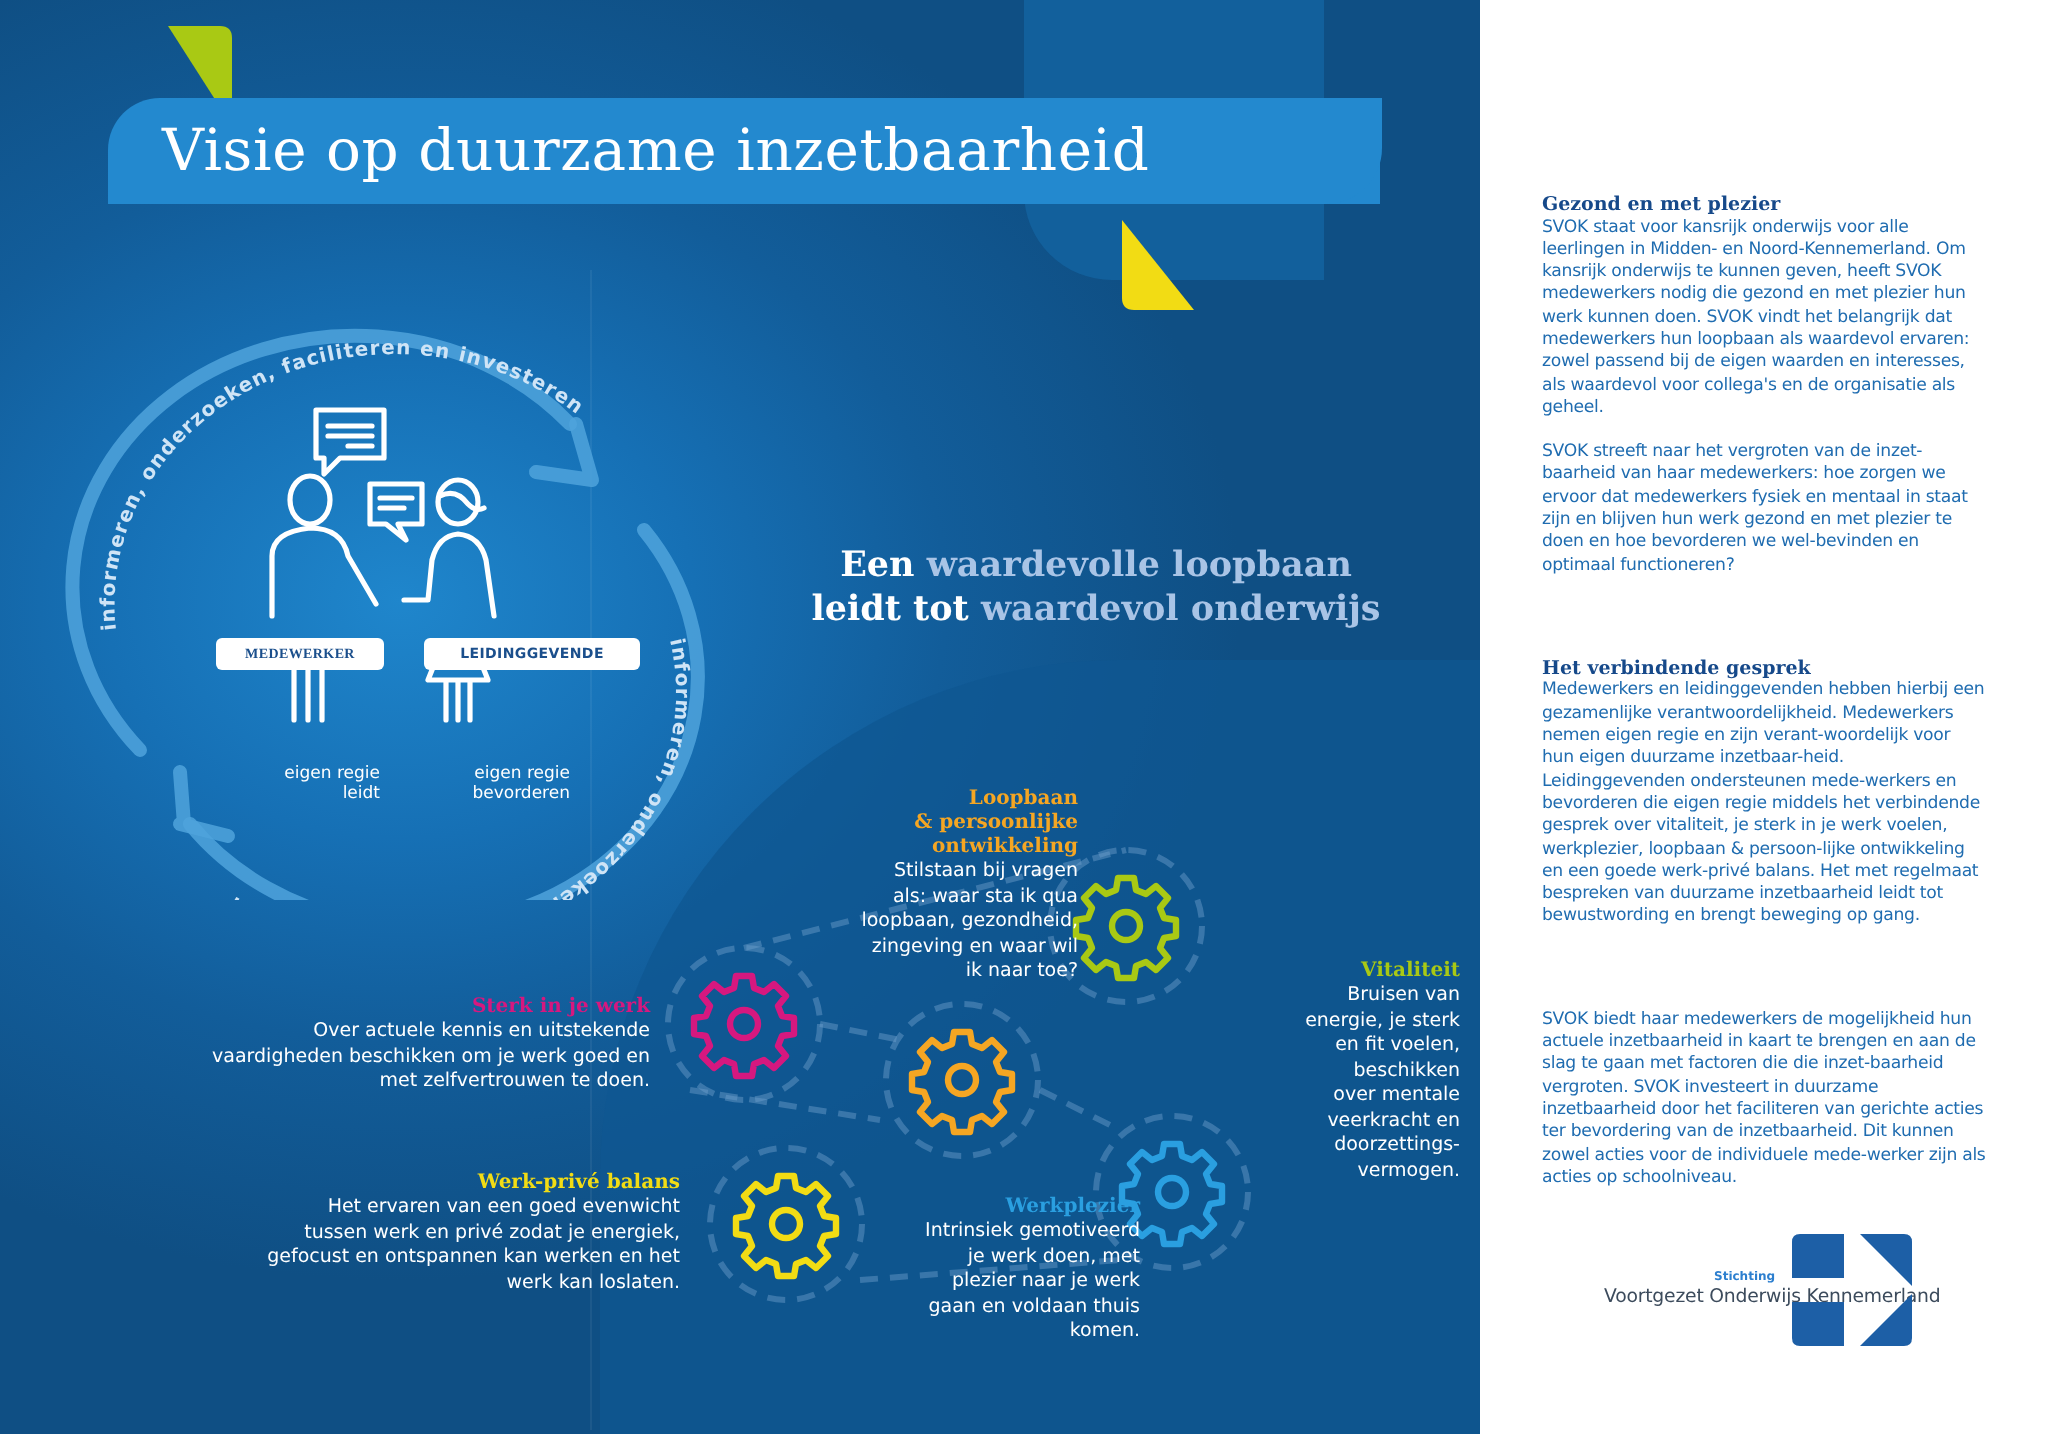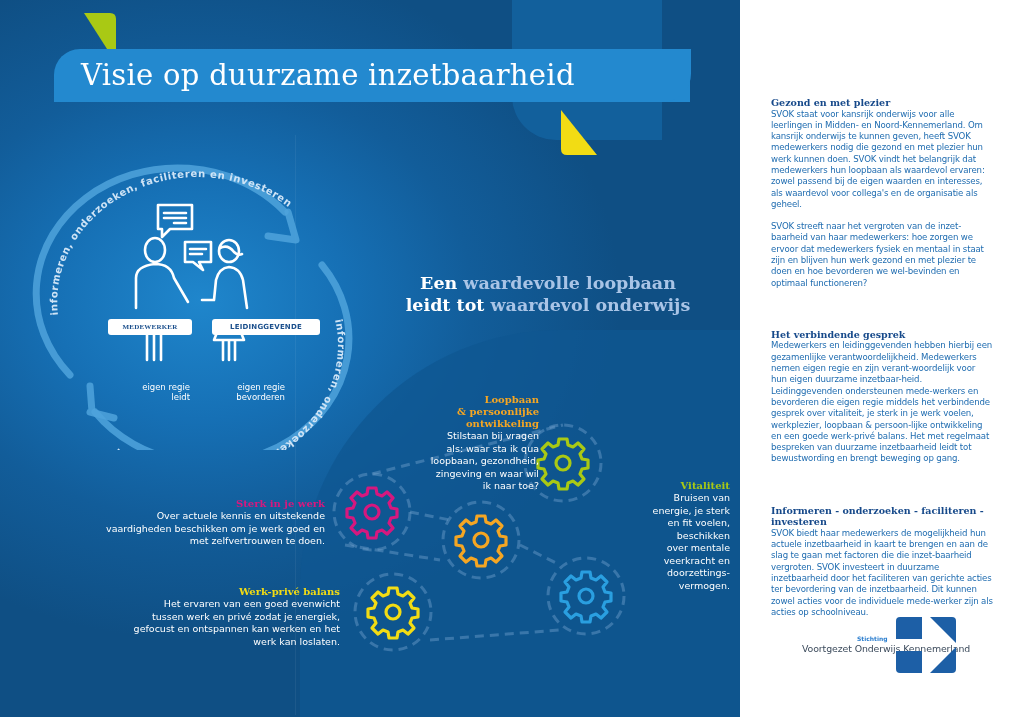--- a/index.html
+++ b/index.html
@@ -222,34 +222,41 @@
   </div>
 
   <div class="gear-caption right-align" style="left:110px; top:586px; width:230px;">
     <div class="head" style="color:#f2dc14;">Werk-privé balans</div>
     <div>Het ervaren van een goed evenwicht</div>
     <div>tussen werk en privé zodat je energiek,</div>
     <div>gefocust en ontspannen kan werken en het</div>
     <div>werk kan loslaten.</div>
   </div>
 
+  <div class="gear-caption" style="left:450px; top:598px; width:120px;">
+    <div class="head" style="color:#2a9fe0;">Werkplezier</div>
+    <div>Intrinsiek gemotiveerd</div>
+    <div>je werk doen, met</div>
+    <div>plezier naar je werk</div>
+    <div>gaan en voldaan thuis</div>
+    <div>komen.</div>
+  </div>
 </div>
 
 <div class="right-col">
   <div class="rc-section">
     <div class="rc-head">Gezond en met plezier</div>
     <p class="rc-body" style="margin-bottom:11px;">SVOK staat voor kansrijk onderwijs voor alle leerlingen in Midden- en Noord-Kennemerland. Om kansrijk onderwijs te kunnen geven, heeft SVOK medewerkers nodig die gezond en met plezier hun werk kunnen doen. SVOK vindt het belangrijk dat medewerkers hun loopbaan als waardevol ervaren: zowel passend bij de eigen waarden en interesses, als waardevol voor collega's en de organisatie als geheel.</p>
     <p class="rc-body">SVOK streeft naar het vergroten van de inzet-baarheid van haar medewerkers: hoe zorgen we ervoor dat medewerkers fysiek en mentaal in staat zijn en blijven hun werk gezond en met plezier te doen en hoe bevorderen we wel-bevinden en optimaal functioneren?</p>
   </div>
   <div class="rc-section">
     <div class="rc-head">Het verbindende gesprek</div>
     <p class="rc-body">Medewerkers en leidinggevenden hebben hierbij een gezamenlijke verantwoordelijkheid. Medewerkers nemen eigen regie en zijn verant-woordelijk voor hun eigen duurzame inzetbaar-heid. Leidinggevenden ondersteunen mede-werkers en bevorderen die eigen regie middels het verbindende gesprek over vitaliteit, je sterk in je werk voelen, werkplezier, loopbaan &amp; persoon-lijke ontwikkeling en een goede werk-privé balans. Het met regelmaat bespreken van duurzame inzetbaarheid leidt tot bewustwording en brengt beweging op gang.</p>
   </div>
   <div class="rc-section">
-    <div class="rc-head">Informeren - onderzoeken - faciliteren - investeren</div>
     <p class="rc-body">SVOK biedt haar medewerkers de mogelijkheid hun actuele inzetbaarheid in kaart te brengen en aan de slag te gaan met factoren die die inzet-baarheid vergroten. SVOK investeert in duurzame inzetbaarheid door het faciliteren van gerichte acties ter bevordering van de inzetbaarheid. Dit kunnen zowel acties voor de individuele mede-werker zijn als acties op schoolniveau.</p>
   </div>
 </div>
 
 <div class="logo">
   <div class="logo-small">Stichting</div>
   <div class="logo-name">Voortgezet Onderwijs Kennemerland</div>
   <svg class="logo-mark" width="62" height="56" viewBox="0 0 62 56">
     <path d="M 4 0 h 22 v 22 h -26 v -18 q 0 -4 4 -4 z" fill="#1d5fa6"></path>
     <path d="M 34 0 h 22 q 4 0 4 4 v 22 z" fill="#1d5fa6"></path>

